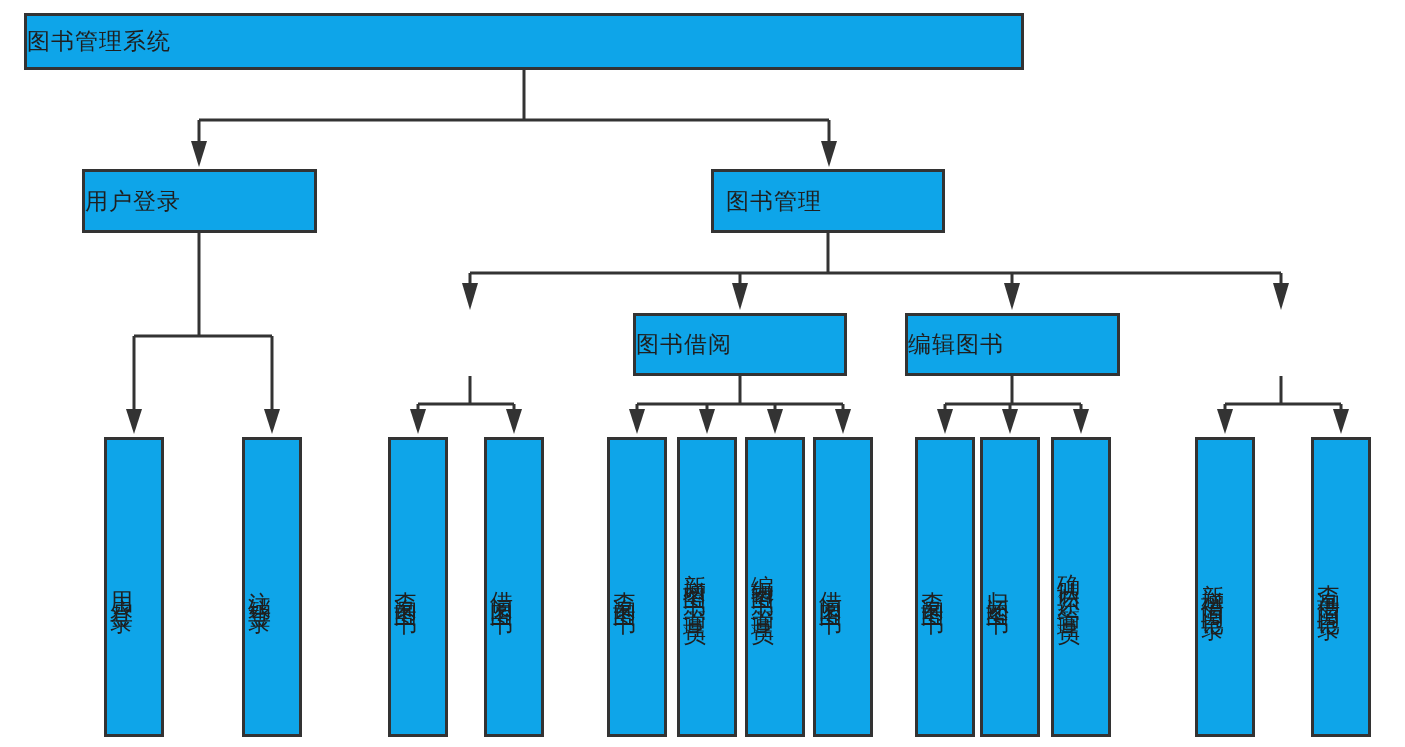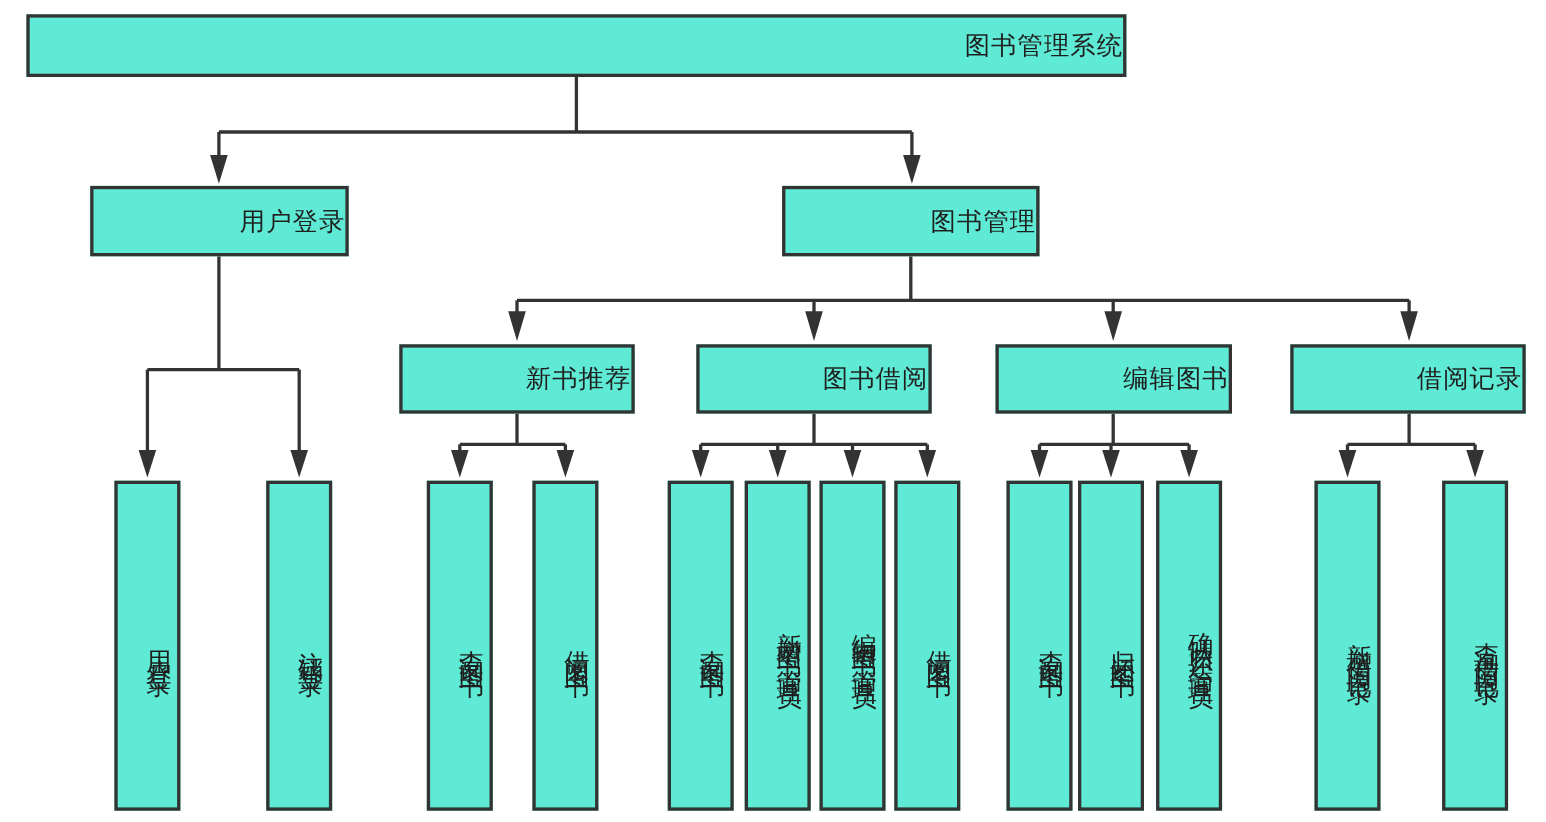--- a/index.html
+++ b/index.html
@@ -10,22 +10,22 @@
     font-family:"Liberation Sans","DejaVu Sans",sans-serif;
     overflow:hidden;
   }
   .connectors{position:absolute;left:0;top:0;width:1405px;height:747px;}
   .connectors path{stroke:var(--line,#333333);stroke-width:3;fill:none;}
   .connectors polygon{fill:var(--line,#333333);stroke:none;}
   .box{
     position:absolute;
     box-sizing:border-box;
     border:3px solid var(--line,#333333);
-    background:#5eead4;
-    display:flex;align-items:center;justify-content:flex-end;
+    background:#0ea5e9;
+    display:flex;align-items:center;justify-content:flex-start;
     color:var(--text,#1f1f1f);
   }
   .h-box{font-size:23px;letter-spacing:1px;}
   .v-box{top:437px;width:60px;height:300px;}
   .v-text{
     writing-mode:vertical-rl;
     text-orientation:mixed;
     font-size:23px;
     letter-spacing:7px;
     color:var(--text,#1f1f1f);
@@ -121,35 +121,29 @@
     </g>
   </svg>
 
   <div class="box h-box" style="left:24px;top:13px;width:1000px;height:57px;">
     <span>图书管理系统</span>
   </div>
 
   <div class="box h-box" style="left:82px;top:169px;width:235px;height:64px;">
     <span>用户登录</span>
   </div>
-  <div class="box h-box" style="left:711px;top:169px;width:234px;height:64px;">
+  <div class="box h-box" style="left:711px;top:169px;width:234px;height:64px;padding-left:12px;">
     <span>图书管理</span>
   </div>
 
-  <div class="box h-box" style="left:363px;top:313px;width:214px;height:63px;">
-    <span>新书推荐</span>
-  </div>
   <div class="box h-box" style="left:633px;top:313px;width:214px;height:63px;">
     <span>图书借阅</span>
   </div>
   <div class="box h-box" style="left:905px;top:313px;width:215px;height:63px;">
     <span>编辑图书</span>
-  </div>
-  <div class="box h-box" style="left:1173px;top:313px;width:214px;height:63px;">
-    <span>借阅记录</span>
   </div>
 
   <div class="box v-box" style="left:104px;">
     <span class="v-text">用户登录</span>
   </div>
   <div class="box v-box" style="left:242px;">
     <span class="v-text">注销登录</span>
   </div>
 
   <div class="box v-box" style="left:388px;">

